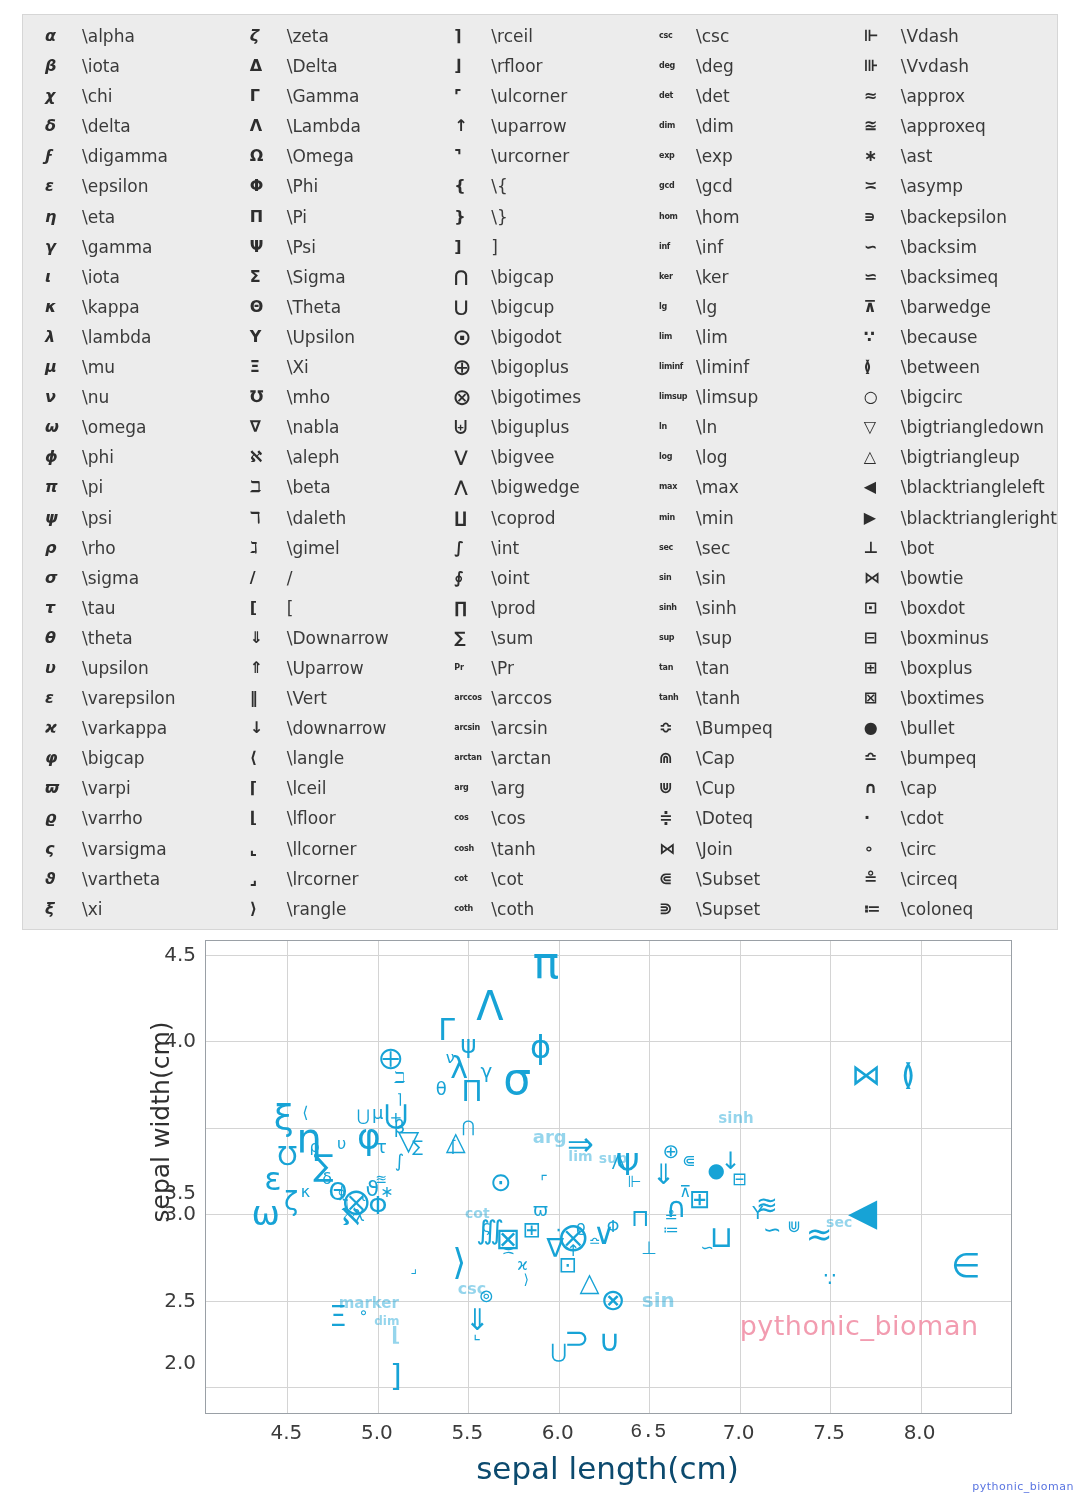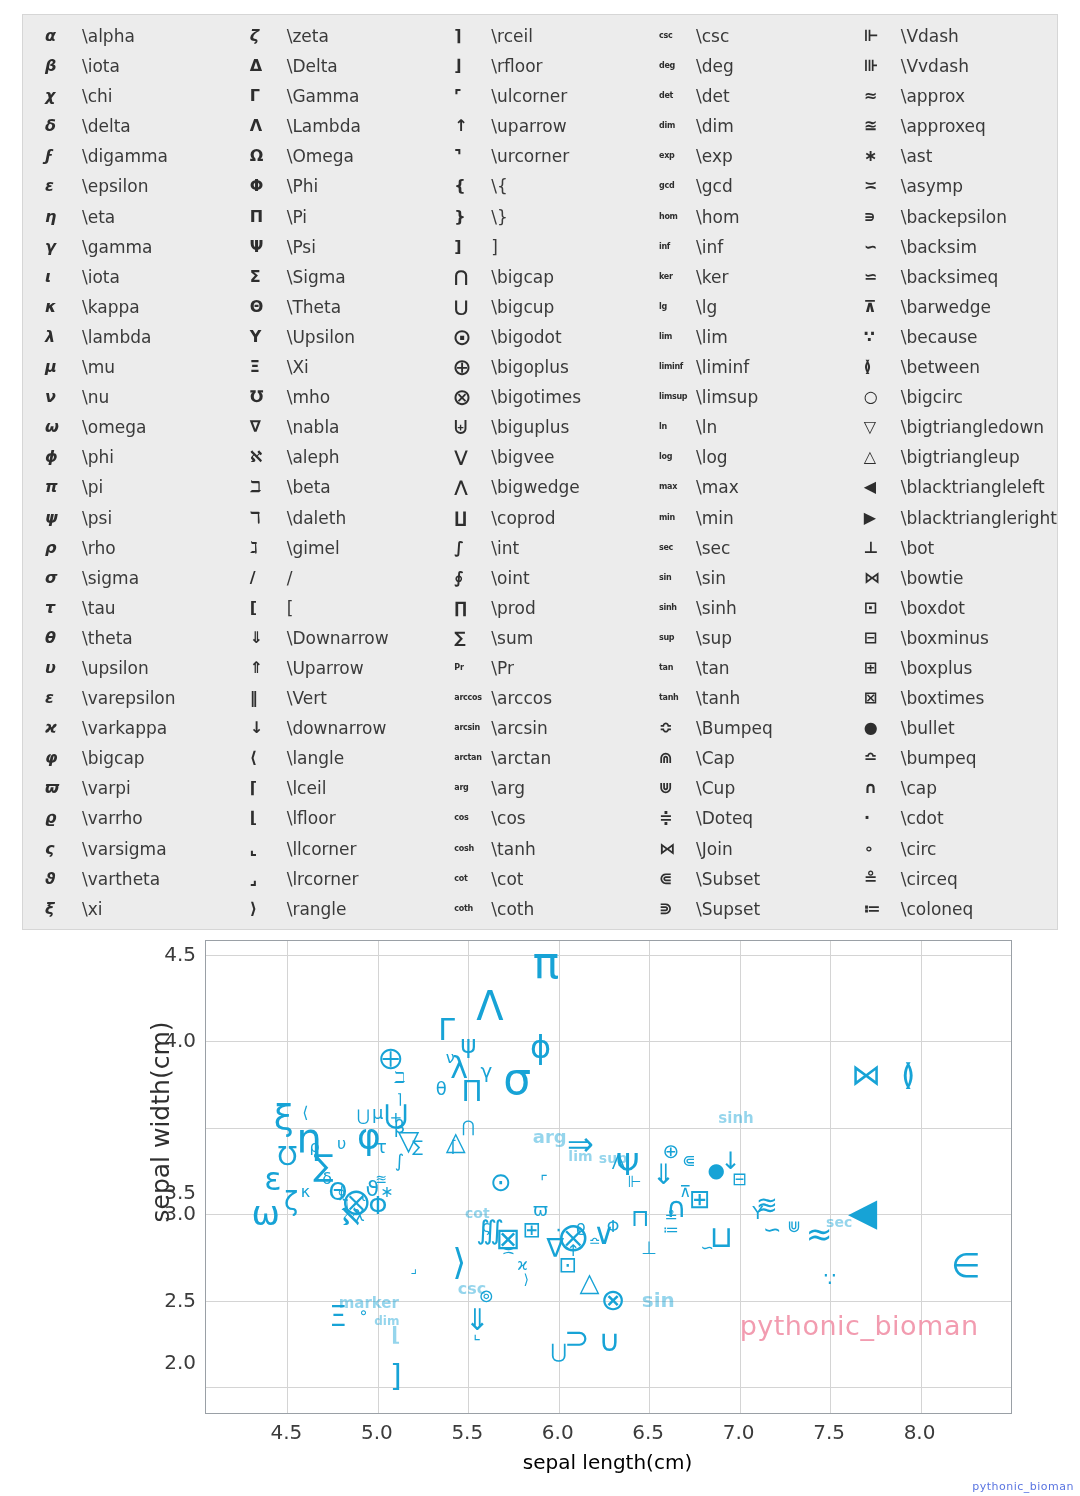--- a/index.html
+++ b/index.html
@@ -26,21 +26,21 @@
   .marker{position:absolute;z-index:3;line-height:1;transform:translate(-50%,-54%);
           color:#17a3d6;font-weight:normal;white-space:nowrap;}
   .marker.faint{opacity:0.45;font-weight:bold;}
   .watermark{position:absolute;z-index:4;transform:translate(0,-50%);font-size:27px;
              color:#f29cb0;white-space:nowrap;letter-spacing:0.5px;}
   #xticks{position:absolute;left:0;top:1420px;width:1080px;height:26px;}
   .xtick{position:absolute;width:60px;text-align:center;font-size:20px;color:#3b3b3b;}
   #yticks{position:absolute;left:0;top:0;width:200px;height:1496px;}
   .ytick{position:absolute;left:130px;width:66px;text-align:right;font-size:20px;color:#3b3b3b;}
   .xlabel{position:absolute;left:205px;top:1450px;width:805px;text-align:center;
-          font-size:20px;color:#000000;}
+          font-size:31px;color:#0c4a6e;}
   .ylabel{position:absolute;left:146px;top:1292px;transform:rotate(-90deg);transform-origin:0 0;
           width:340px;text-align:center;font-size:25px;color:#2f2f2f;}
 
   
   .logo{position:absolute;right:14px;top:1424px;display:flex;align-items:center;gap:4px;z-index:6;}
   .logo-text{font-size:23px;color:#3d3d3d;}
   .corner-text{position:absolute;right:6px;top:1480px;font-size:11px;color:#3b5bdb;
                opacity:0.85;letter-spacing:0.5px;filter:blur(0.4px);z-index:6;}
 </style>
 </head>
@@ -798,21 +798,21 @@
       <span class="marker" style="left: 551.742px; top: 273.172px; font-size: 18px; color: rgb(23, 163, 214);">Υ</span>
       <span class="marker" style="left: 407.022px; top: 287.004px; font-size: 16px; color: rgb(23, 163, 214);">Φ</span>
       <span class="marker" style="left: 587.921px; top: 287.004px; font-size: 16px; color: rgb(23, 163, 214);">⋓</span>
       <span class="marker" style="left: 483px; top: 221.304px; font-size: 16px; color: rgb(23, 163, 214);">⋐</span>
     </div>
   <div id="xticks">
       <div class="xtick" style="left: 256.404px;">4.5</div>
       <div class="xtick" style="left: 346.854px;">5.0</div>
       <div class="xtick" style="left: 437.303px;">5.5</div>
       <div class="xtick" style="left: 527.753px;">6.0</div>
-      <div class="xtick" style="left: 618.202px;">6.5</div>
+      <div class="xtick" style="left: 618.202px; font-family: Liberation Mono, monospace;">6.5</div>
       <div class="xtick" style="left: 708.652px;">7.0</div>
       <div class="xtick" style="left: 799.101px;">7.5</div>
       <div class="xtick" style="left: 889.551px;">8.0</div>
     </div>
   <div id="yticks">
       <div class="ytick" style="top: 1350px;">2.0</div>
       <div class="ytick" style="top: 1287.62px;">2.5</div>
       <div class="ytick" style="top: 1201.17px;">3.0</div>
       <div class="ytick" style="top: 1180px;">3.5</div>
       <div class="ytick" style="top: 1028.28px;">4.0</div>

